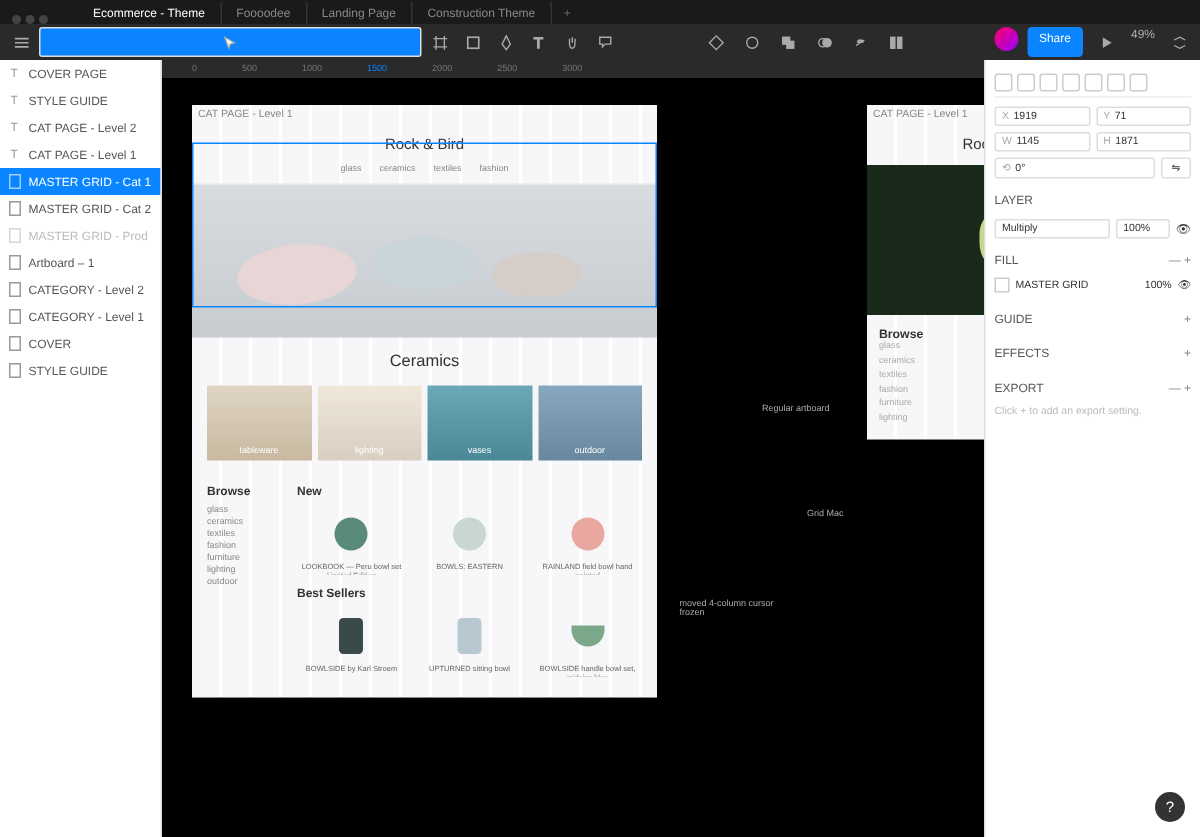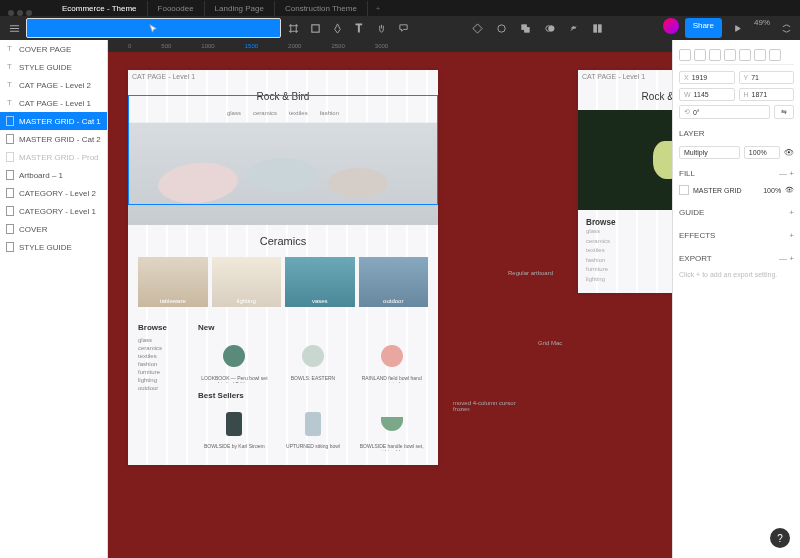--- a/index.html
+++ b/index.html
@@ -21,21 +21,21 @@
 .share{background:#0a84ff;color:#fff;font-size:8px;padding:3px 8px;border-radius:3px}
 .zoom{color:#aaa;font-size:8px}
 .main{display:flex;height:518px}
 .left{width:108px;background:#fff;border-right:1px solid #ddd;overflow-y:auto;font-size:8px}
 .litem{display:flex;align-items:flex-end;padding:4px 6px;gap:5px;color:#555}
 .litem.on{background:#0a84ff;color:#fff}
 .litem.dim{color:#bbb}
 .lic{width:8px;height:10px;border:1px solid currentColor;opacity:.6;flex-shrink:0}
 .lic.t{border:none;position:relative}
 .lic.t::before{content:"T";font-size:8px;position:absolute;left:1px}
-.canvas{flex:1;background:#7f1d1d;position:relative;overflow:hidden}
+.canvas{flex:1;background:#000000;position:relative;overflow:hidden}
 .ruler{position:absolute;background:#2a2a2a;color:#777;font-size:6px}
 .ruler.h{top:0;left:0;right:0;height:12px;display:flex;align-items:center;padding-left:20px;gap:30px}
 .artboard{position:absolute;background:#fff;box-shadow:0 1px 4px rgba(0,0,0,.15)}
 .ab1{left:20px;top:30px;width:310px}
 .ab2{left:470px;top:30px;width:180px}
 .ab-title{font-size:7px;color:#888;padding:3px 4px}
 .sel-frame{position:absolute;border:1px solid #0a84ff;pointer-events:none}
 .hero{height:102px;background:linear-gradient(180deg,#d8dce0,#c7ccd1);display:flex;align-items:center;justify-content:center;position:relative;overflow:hidden}
 .plate{position:absolute;border-radius:50%}
 .p1{width:80px;height:40px;background:#e8d5d5;left:30px;top:40px;transform:rotate(-5deg)}
@@ -61,21 +61,21 @@
 .pimg{height:35px;display:flex;align-items:center;justify-content:center}
 .pimg .circ{width:22px;height:22px;border-radius:50%}
 .c1{background:#5a8a7a}.c2{background:#c8d8d0}.c3{background:#e8a8a0}
 .cyl{width:16px;height:24px;background:#3a4a4a;border-radius:3px}
 .bowl{width:22px;height:14px;background:#7aa888;border-radius:0 0 11px 11px}
 .pname{font-size:5px;text-align:center;color:#666;padding:2px 0;height:10px;overflow:hidden}
 .ab2 .hero2{height:100px;background:#1a2a1a;display:flex;align-items:center;justify-content:center;position:relative}
 .pear{width:30px;height:38px;background:#c8d888;border-radius:40% 40% 45% 45%}
 .ab2 .browse{padding:8px;font-size:7px}
 .anno{position:absolute;font-size:6px;color:#aaa}
-.right{width:128px;background:#fff;border-left:1px solid #ddd;padding:6px;font-size:8px}
+.right{width:144px;background:#fff;border-left:1px solid #ddd;padding:6px;font-size:8px}
 .alignrow{display:flex;gap:3px;padding:3px 0;border-bottom:1px solid #eee;margin-bottom:6px}
 .alignbtn{width:12px;height:12px;border:1px solid #ccc;border-radius:2px}
 .frow{display:flex;gap:4px;margin-bottom:4px}
 .fin{flex:1;border:1px solid #ddd;padding:2px 4px;font-size:7px;border-radius:2px;display:flex;align-items:center}
 .fin .lbl{color:#aaa;margin-right:3px;font-size:7px}
 .sechead{display:flex;justify-content:space-between;align-items:center;padding:4px 0;font-size:8px;font-weight:500;color:#555;margin-top:6px}
 .sechead .plus{color:#888}
 .layerrow{display:flex;gap:4px;align-items:center;margin-top:4px}
 .sel{flex:1;border:1px solid #ddd;padding:2px 4px;font-size:7px;border-radius:2px}
 .fillrow{display:flex;align-items:center;gap:4px;padding:3px 0;font-size:7px}

